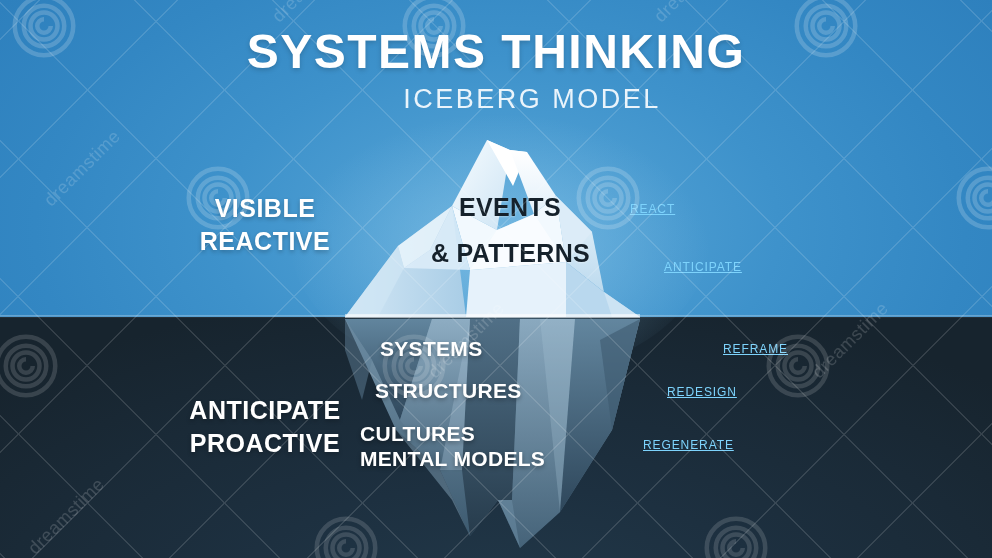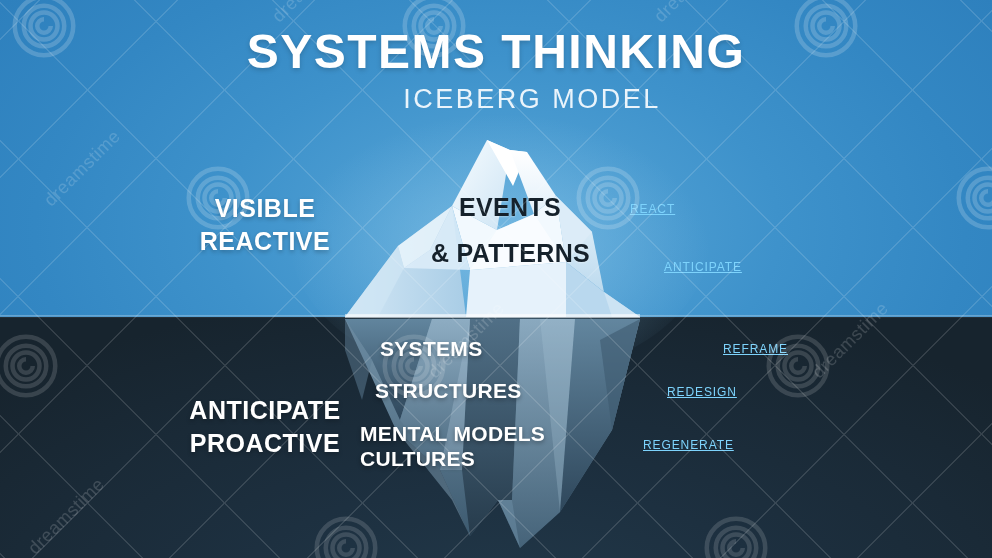--- a/index.html
+++ b/index.html
@@ -183,22 +183,22 @@
   <div class="txt centerdark" id="lbl-events">EVENTS</div>
 
   <div class="txt centerdark" id="lbl-trends">
     <div>&amp; PATTERNS</div>
   </div>
 
   <div class="txt centerlight" id="lbl-systems">SYSTEMS</div>
   <div class="txt centerlight" id="lbl-structures">STRUCTURES</div>
 
   <div class="txt centerlight" id="lbl-mental">
+    <div>CULTURES</div>
     <div>MENTAL MODELS</div>
-    <div>CULTURES</div>
   </div>
 
   <div class="txt rightlbl" id="lbl-react">REACT</div>
   <div class="txt rightlbl" id="lbl-anticipate">ANTICIPATE</div>
   <div class="txt rightlbl" id="lbl-reframe">REFRAME</div>
   <div class="txt rightlbl" id="lbl-redesign">REDESIGN</div>
   <div class="txt rightlbl" id="lbl-regenerate">REGENERATE</div>
 
   <div class="wm">
     <div class="wm-lines"></div>

